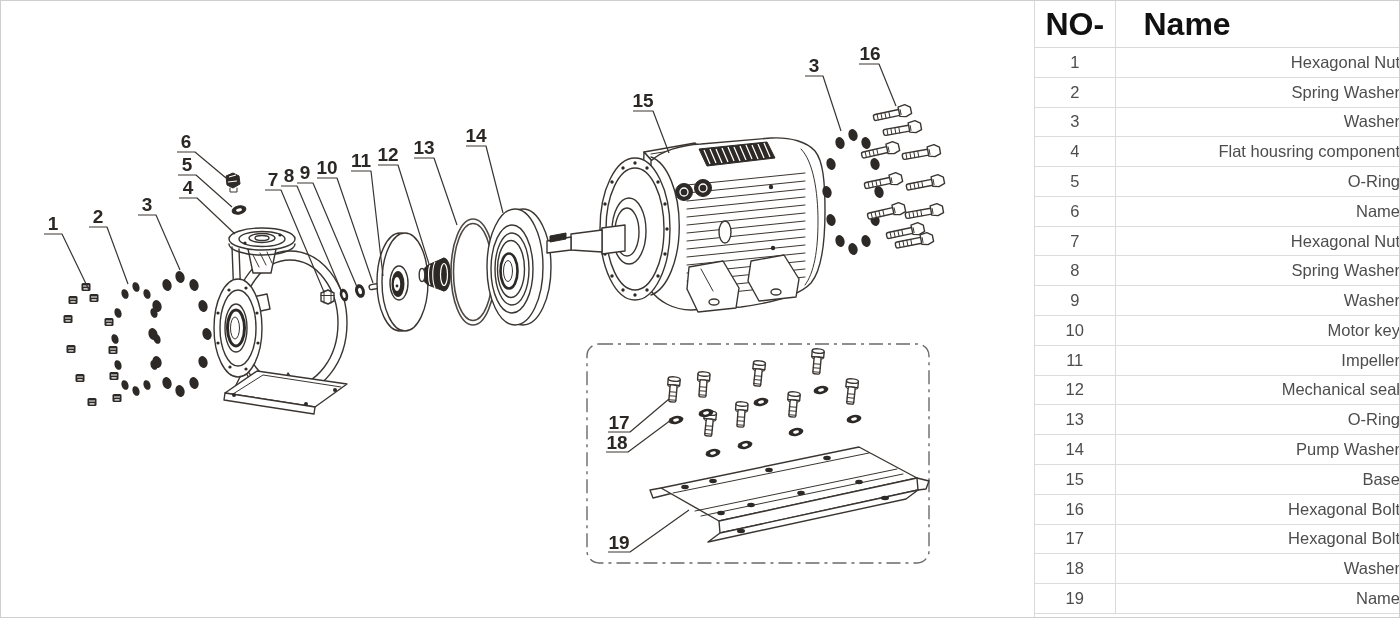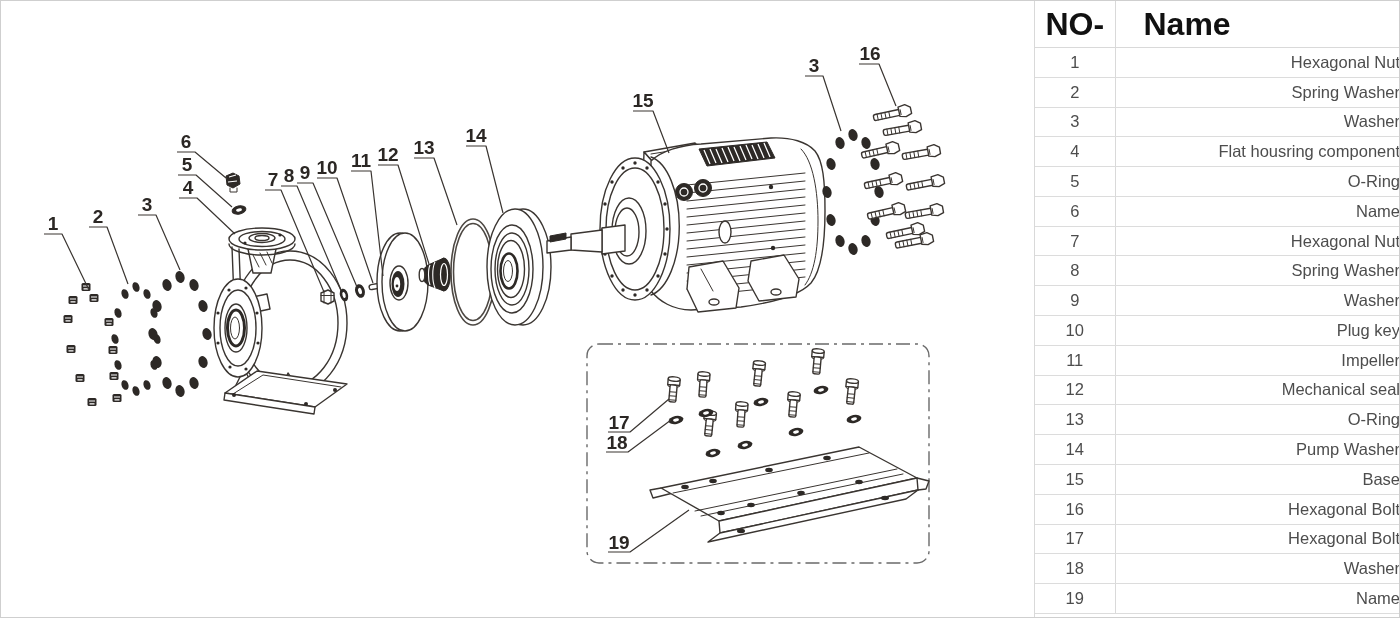--- a/index.html
+++ b/index.html
@@ -443,21 +443,21 @@
         <tr>
             <td class="c-num">8</td>
             <td class="c-name">Spring Washer</td>
           </tr>
         <tr>
             <td class="c-num">9</td>
             <td class="c-name">Washer</td>
           </tr>
         <tr>
             <td class="c-num">10</td>
-            <td class="c-name">Plug key</td>
+            <td class="c-name">Motor key</td>
           </tr>
         <tr>
             <td class="c-num">11</td>
             <td class="c-name">Impeller</td>
           </tr>
         <tr>
             <td class="c-num">12</td>
             <td class="c-name">Mechanical seal</td>
           </tr>
         <tr>

